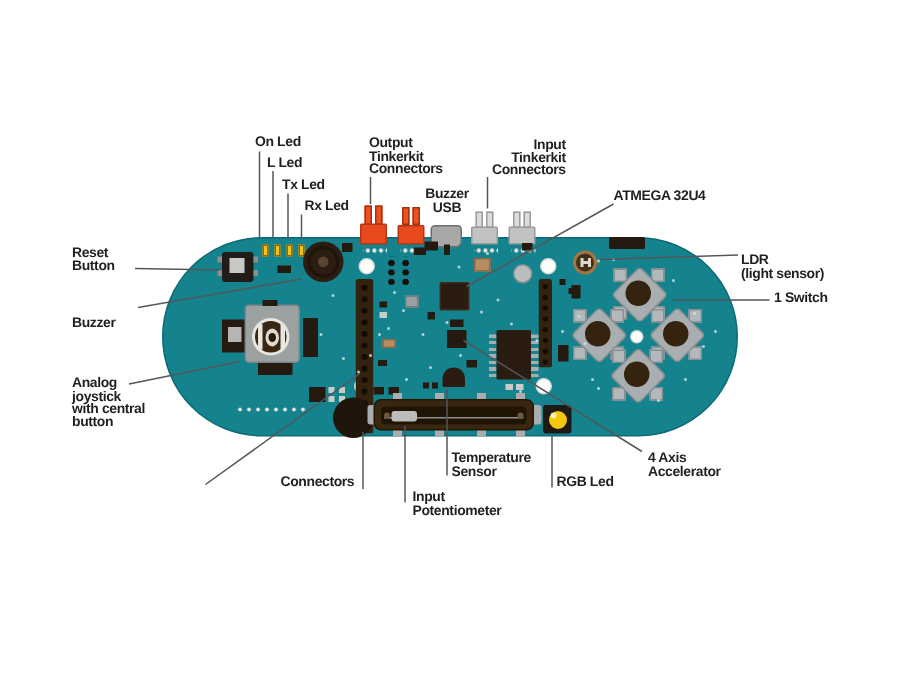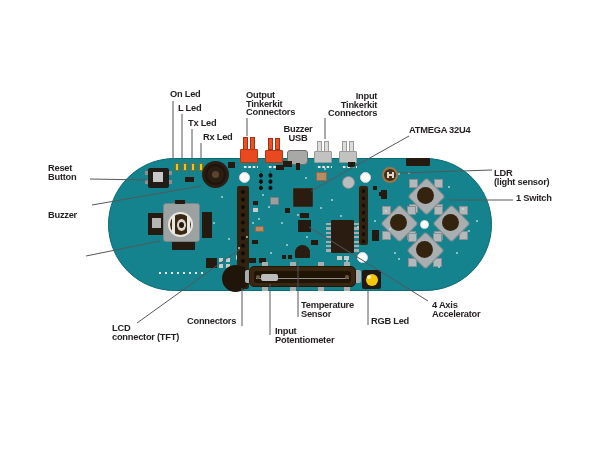--- a/index.html
+++ b/index.html
@@ -281,22 +281,24 @@
   <div class="lbl" style="left:328px;top:92px;text-align:right;">Input
 Tinkerkit
 Connectors</div>
   <div class="lbl" style="left:409px;top:126px;">ATMEGA 32U4</div>
   <div class="lbl" style="left:494px;top:169px;">LDR
 (light sensor)</div>
   <div class="lbl" style="left:48px;top:164px;">Reset
 Button</div>
   <div class="lbl" style="left:48px;top:211px;">Buzzer</div>
   <div class="lbl" style="left:516px;top:194px;">1 Switch</div>
-  <div class="lbl" style="left:112px;top:324px;">LCD
-connector (TFT)</div>
+  <div class="lbl" style="left:48px;top:251px;">Analog
+joystick
+with central
+button</div>
   <div class="lbl" style="left:187px;top:317px;">Connectors</div>
   <div class="lbl" style="left:275px;top:327px;">Input
 Potentiometer</div>
   <div class="lbl" style="left:301px;top:301px;">Temperature
 Sensor</div>
   <div class="lbl" style="left:371px;top:317px;">RGB Led</div>
   <div class="lbl" style="left:432px;top:301px;">4 Axis
 Accelerator</div>
 </div>
 

